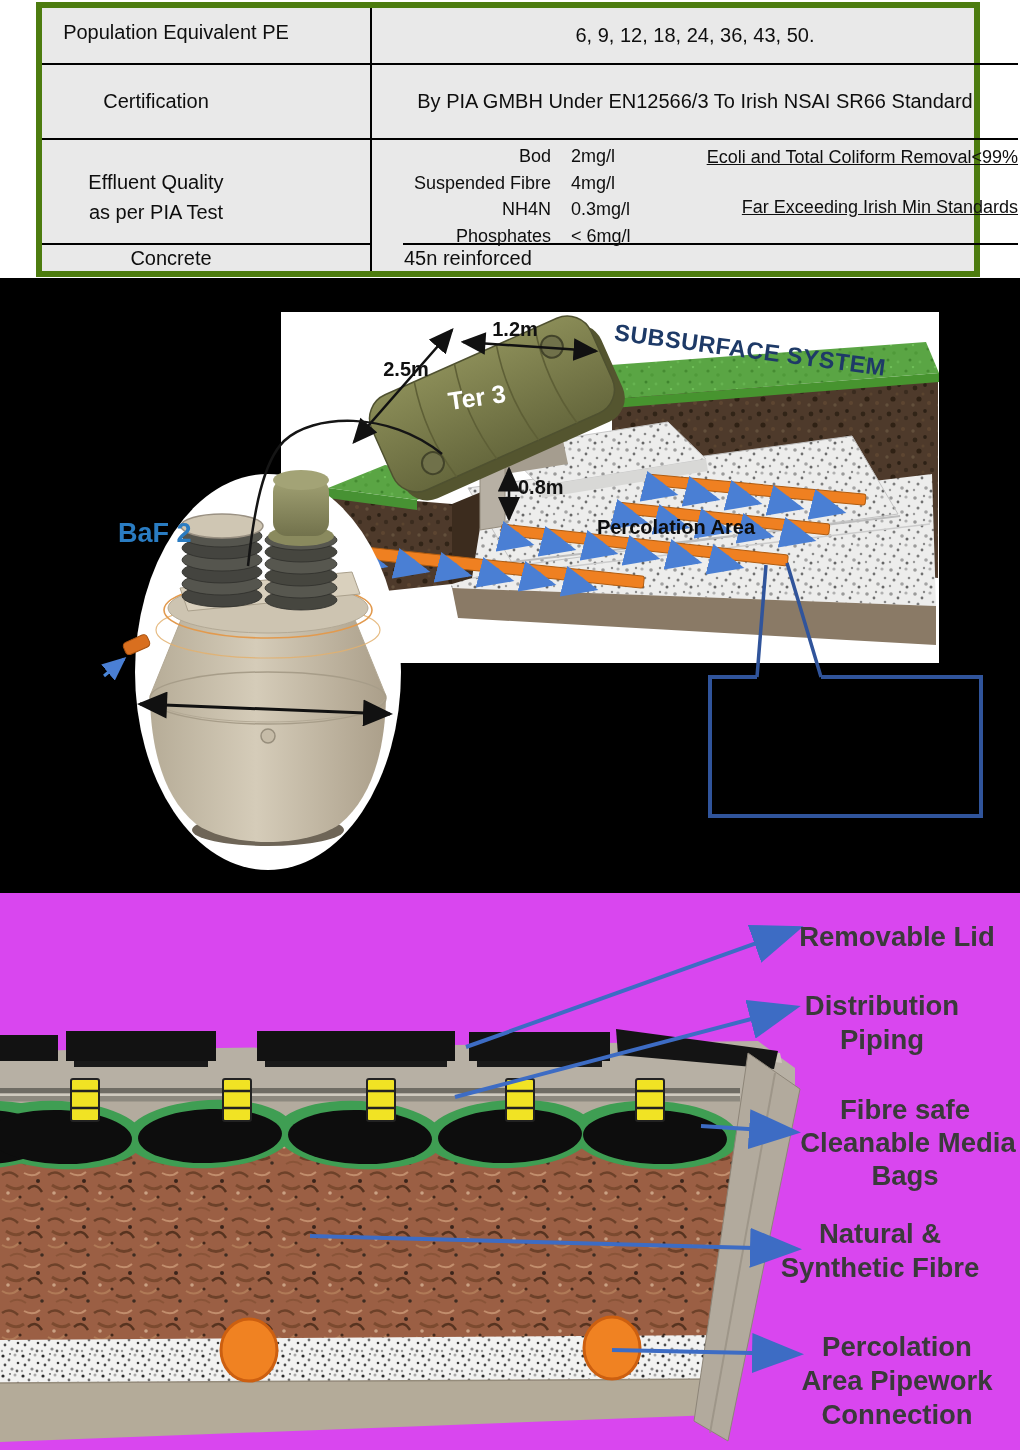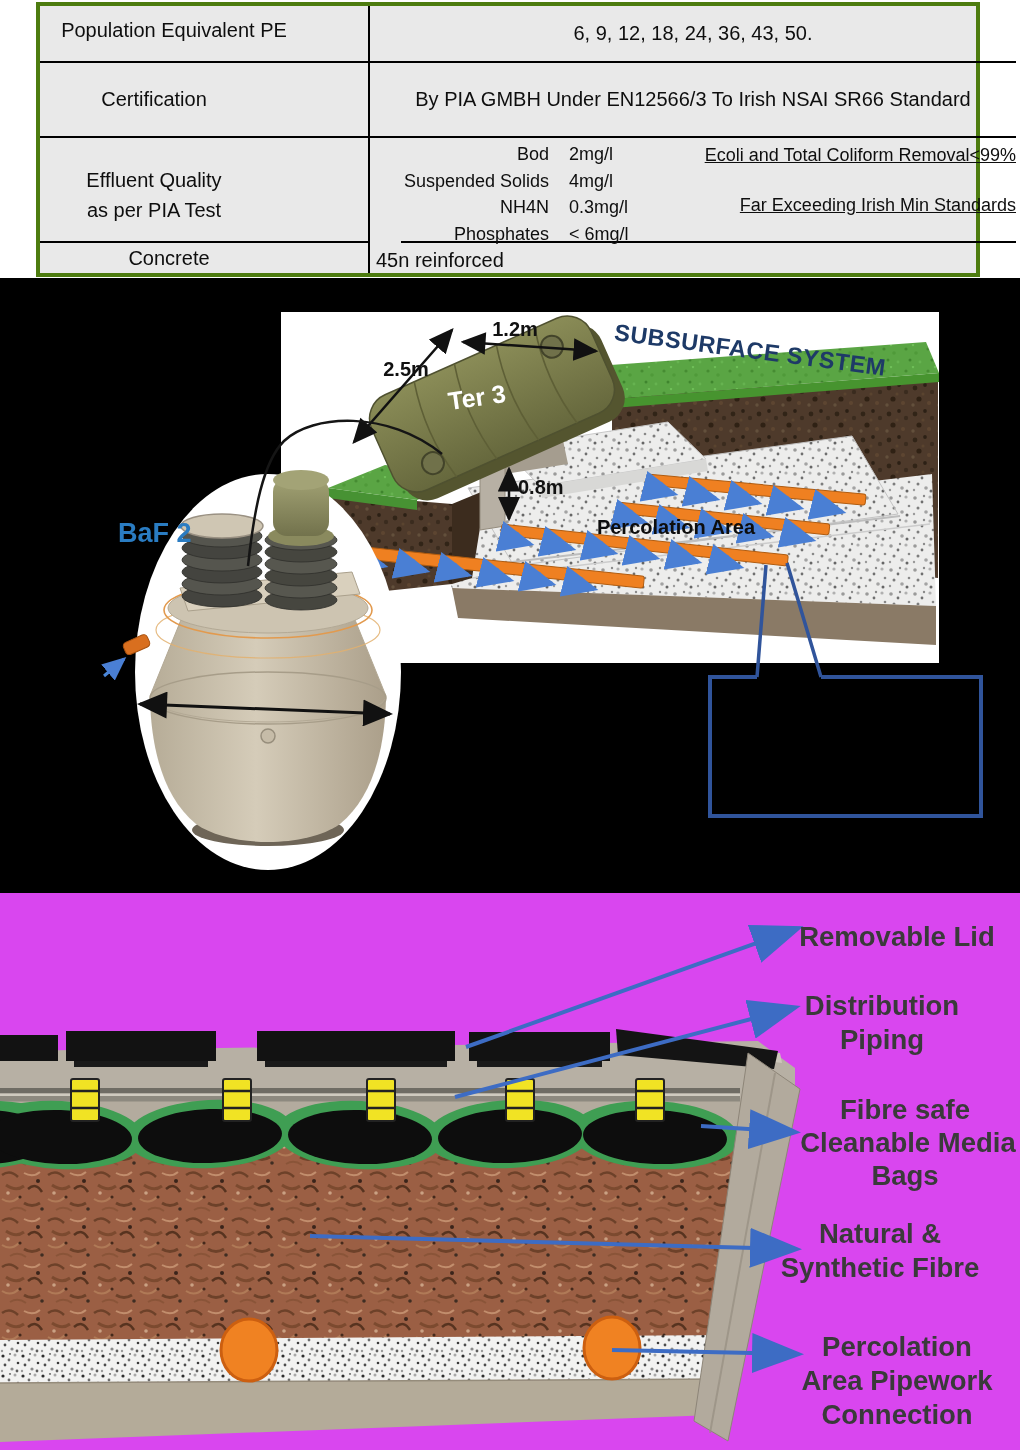--- a/index.html
+++ b/index.html
@@ -1,32 +1,32 @@
 <!DOCTYPE html>
 <html><head>
 <meta charset="utf-8">
 <style>
   html,body{margin:0;padding:0;background:#ffffff;}
   #page{position:relative;width:1020px;height:1450px;background:#ffffff;overflow:hidden;
         font-family:"Liberation Sans",sans-serif;color:#0e0e0e;}
   
   #spec-table{position:absolute;left:36px;top:2px;width:944px;height:275px;
-    background:#e9e9e9;border:4px solid #4d7c0f;box-sizing:border-box;
+    background:#e9e9e9;border:6px solid #4d7c0f;box-sizing:border-box;
     display:grid;grid-template-columns:330px 1fr;grid-template-rows:57px 75px 105px 1fr;}
   .tcell{box-sizing:border-box;border-bottom:2px solid #000;font-size:20px;line-height:1.25;}
   .tcell.last{border-bottom:none;}
   .tcell.lcol{border-right:2px solid #000;display:flex;flex-direction:column;
     align-items:center;justify-content:center;text-align:center;}
   .r1l{justify-content:flex-end;padding:0 60px 6px 0;}
   .r2l{padding-right:100px;}
   .r3l{justify-content:flex-start;padding-top:10px;padding-right:100px;line-height:30px;}
   .r4l{padding-right:70px;}
   .rcell{display:flex;flex-direction:column;justify-content:center;align-items:center;text-align:center;}
   .r1r div{white-space:pre-wrap;line-height:29px;}
-  .r4r{align-items:flex-start;padding-left:6px;justify-content:flex-end;}
+  .r4r{align-items:flex-start;padding-left:32px;justify-content:flex-end;}
   .r3r{flex-direction:row;justify-content:flex-start;align-items:flex-start;
        font-size:18px;padding:4px 0 0 0;margin-left:31px;}
   .params{display:grid;grid-template-columns:148px 90px;column-gap:20px;row-gap:2px;line-height:24.5px;}
   .pname{text-align:right;}
   .pval{text-align:left;}
   .notes{margin-left:22px;width:335px;display:flex;flex-direction:column;text-align:right;line-height:22px;padding-top:2px;text-decoration:underline;}
   .note2{margin-top:28px;}
   
   #mid-section{position:absolute;left:0;top:278px;width:1020px;height:615px;background:#000;}
   #bottom-section{position:absolute;left:0;top:893px;width:1020px;height:557px;background:#d946ef;}
@@ -49,21 +49,21 @@
     </div>
 
     <div class="tcell lcol r3l">
       <div>Effluent Quality</div>
       <div>as per PIA Test</div>
     </div>
     <div class="tcell rcell r3r">
       <div class="params">
         <div class="pname">Bod</div>
         <div class="pval">2mg/l</div>
-        <div class="pname">Suspended Solids</div>
+        <div class="pname">Suspended Fibre</div>
         <div class="pval">4mg/l</div>
         <div class="pname">NH4N</div>
         <div class="pval">0.3mg/l</div>
         <div class="pname">Phosphates</div>
         <div class="pval">&lt; 6mg/l</div>
       </div>
       <div class="notes">
         <div>Ecoli and Total Coliform Removal&lt;99%</div>
         <div class="note2">Far Exceeding Irish Min Standards</div>
       </div>

